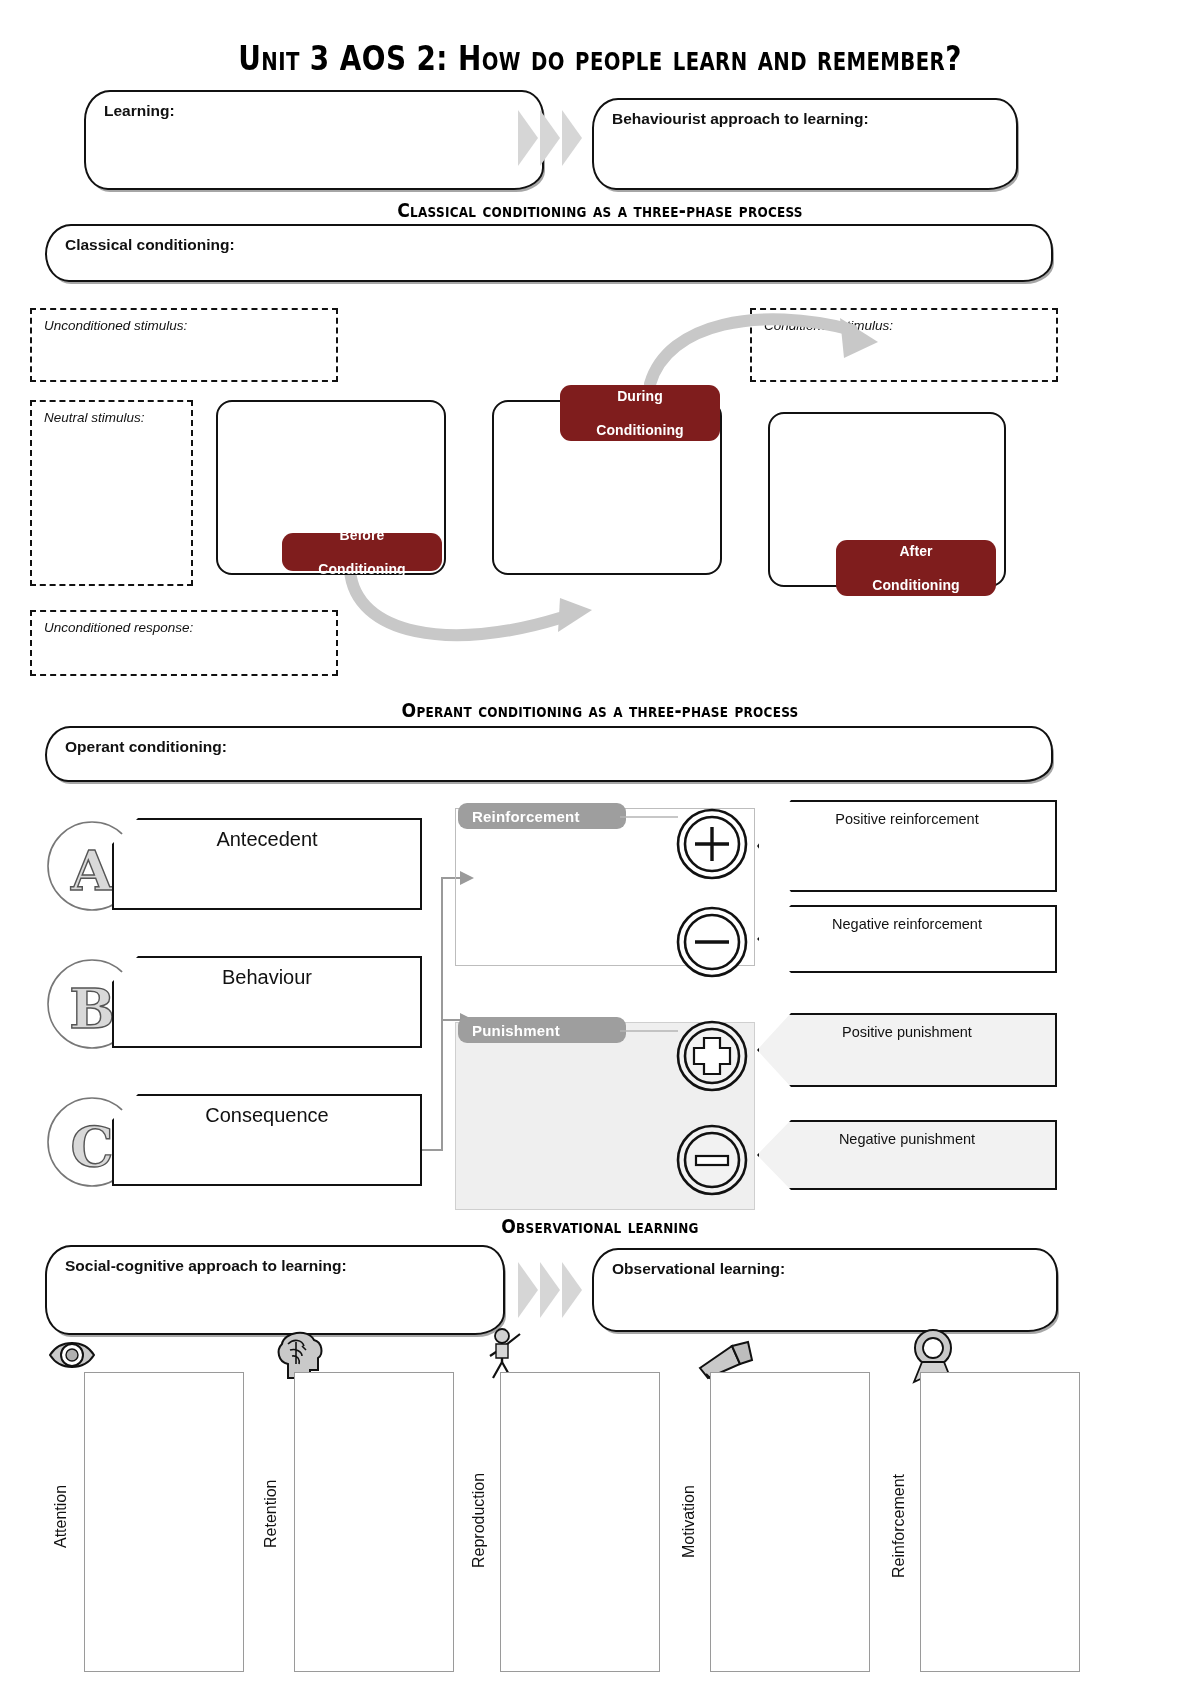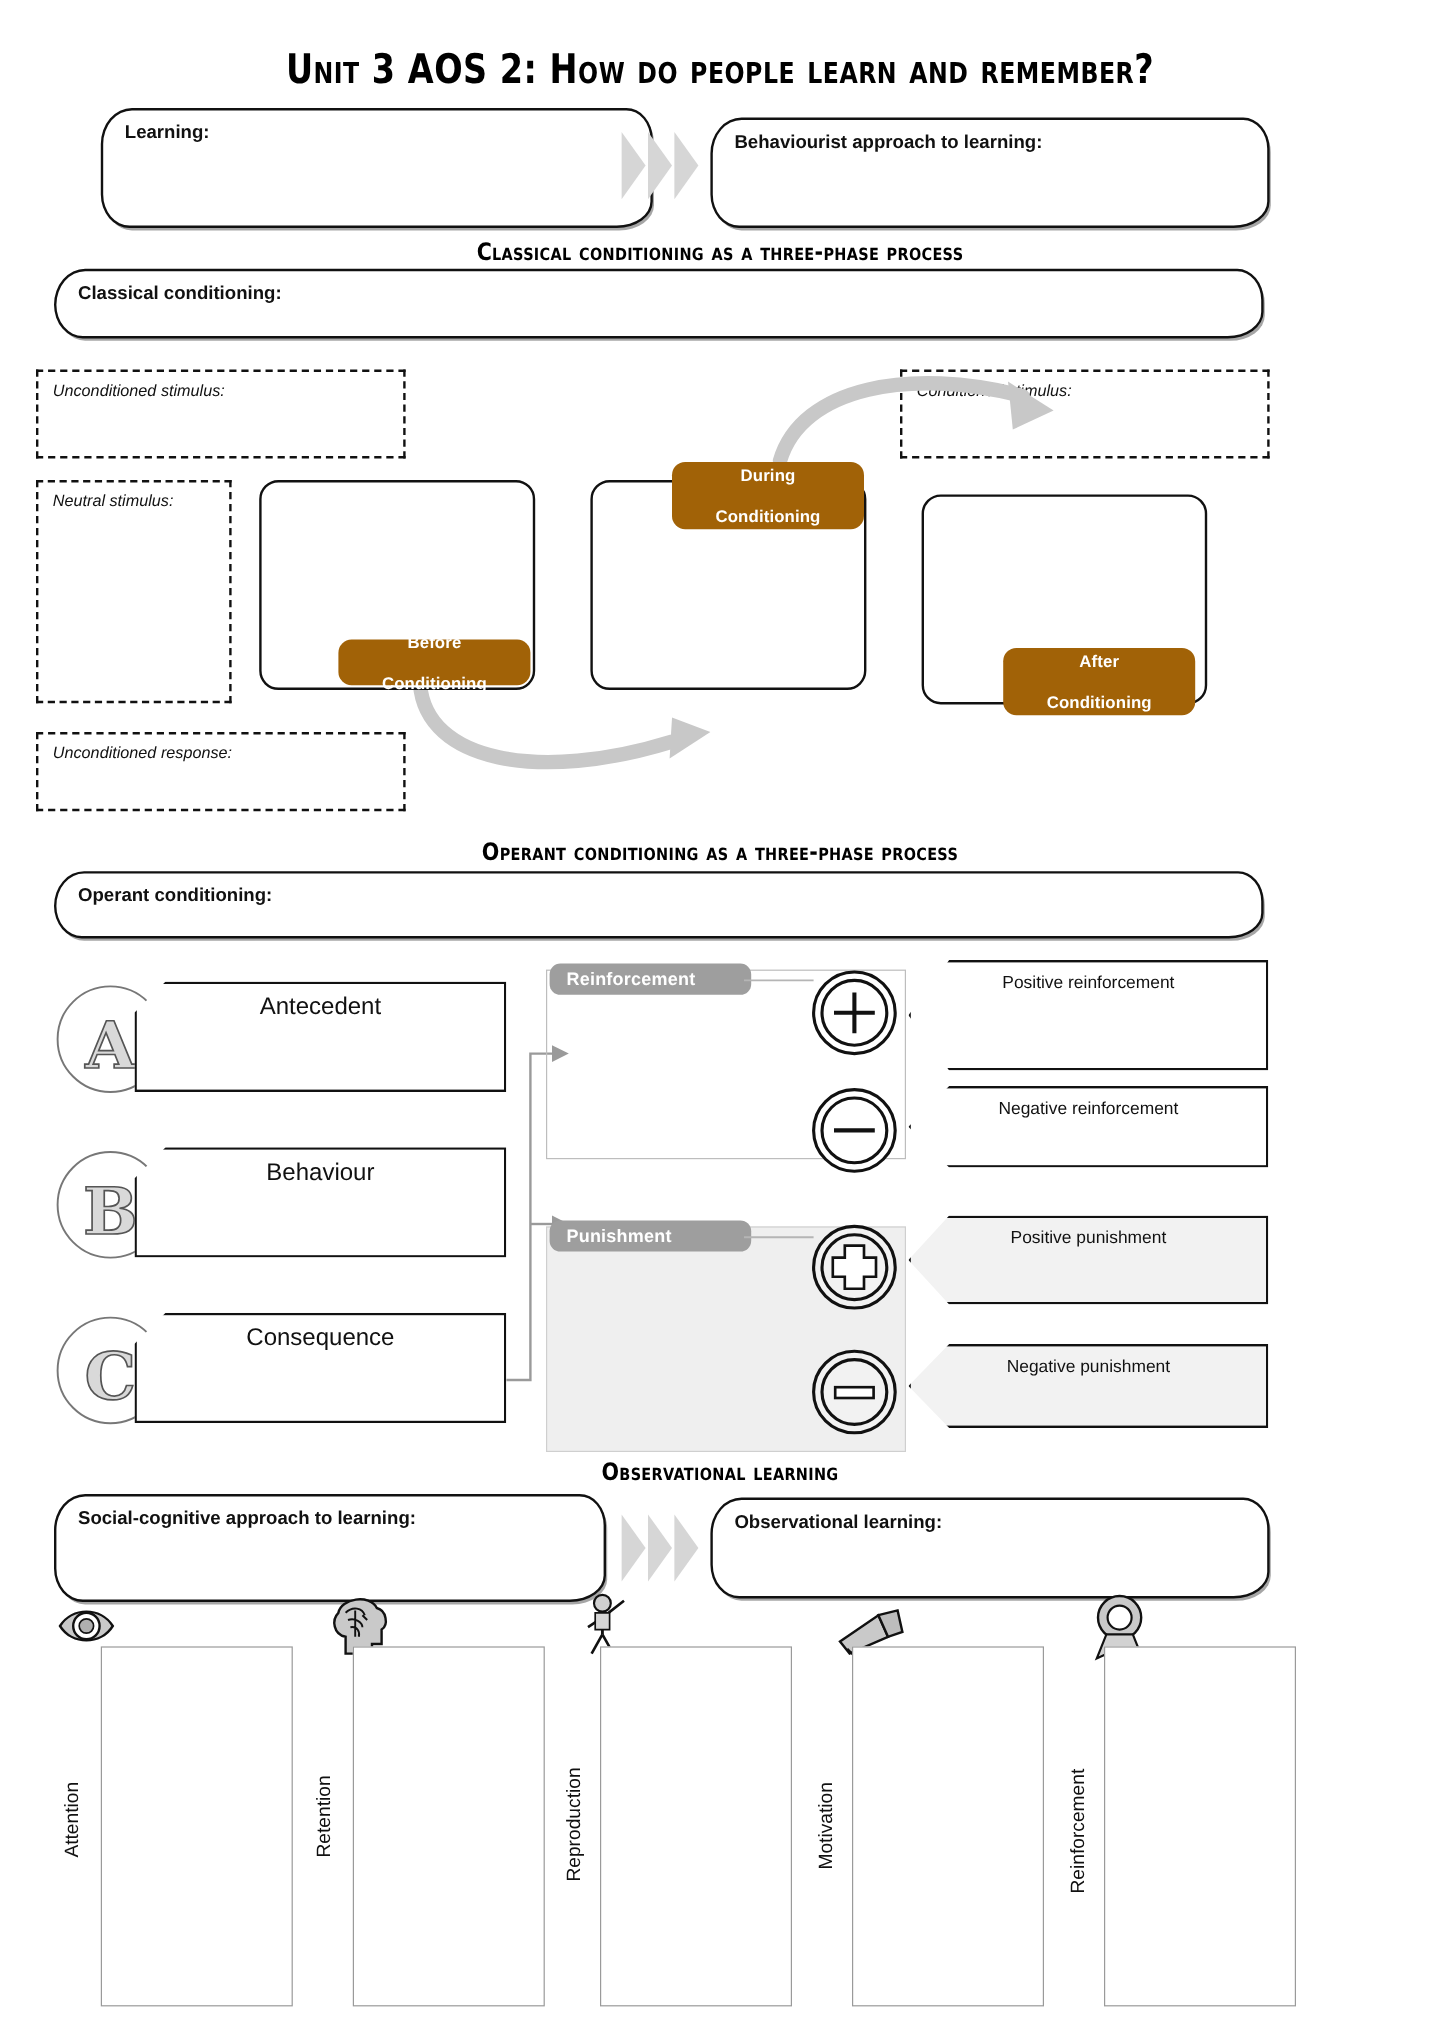--- a/index.html
+++ b/index.html
@@ -70,21 +70,21 @@
   .pbox {
     position: absolute;
     border: 2.6px solid #111;
     background: #fff;
     border-radius: 16px;
   }
 
   
   .badge {
     position: absolute;
-    background: #a16207;
+    background: #7f1d1d;
     border-radius: 11px;
     color: #fff;
     font-weight: 700;
     font-size: 14px;
     line-height: 17px;
     text-align: center;
     display: flex; align-items: center; justify-content: center;
     letter-spacing: .1px;
   }
   .badge span { display: block; }
@@ -161,21 +161,21 @@
   <div class="hbox" style="left:45px; top:90px; width:460px; height:100px;margin-left:39px;">
     <span class="lbl">Learning:</span>
   </div>
 
   <div class="chevrons" style="left:518px; top:110px;">
     <i class="chev"></i>
       <i class="chev"></i>
       <i class="chev"></i>
   </div>
 
-  <div class="hbox" style="left:592px; top:98px; width:466px; height:92px;">
+  <div class="hbox" style="left:592px; top:98px; width:426px; height:92px;">
     <span class="lbl">Behaviourist approach to learning:</span>
   </div>
 
   <div class="section-head" style="top:198px;">Classical conditioning as a three-phase process</div>
 
   <div class="hbox" style="left:45px; top:224px; width:1008px; height:58px;">
     <span class="lbl">Classical conditioning:</span>
   </div>
 
   <div class="dbox" style="left:30px; top:308px; width:308px; height:74px;">

